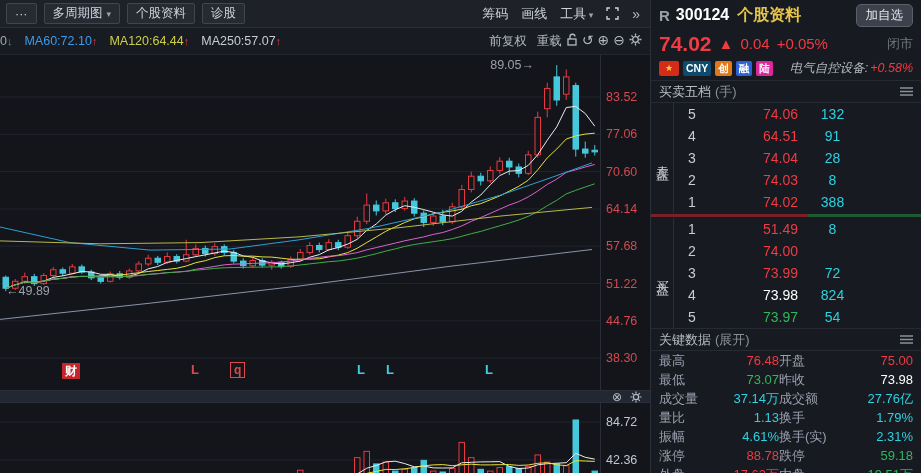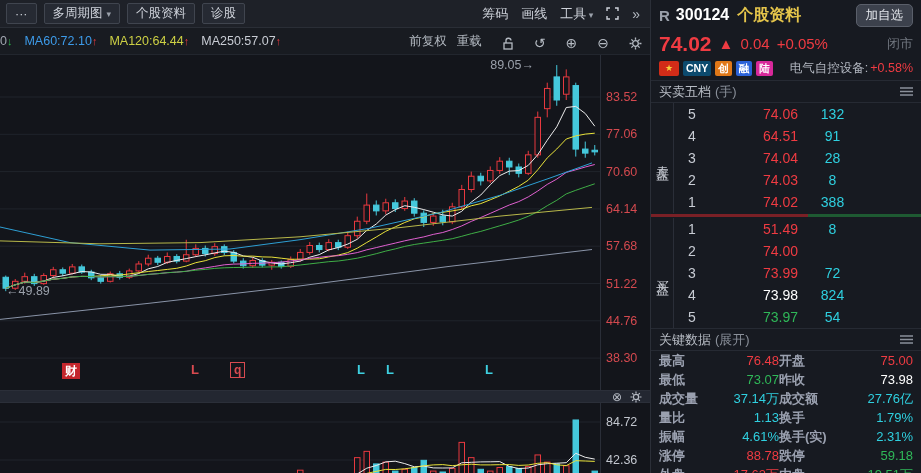--- a/index.html
+++ b/index.html
@@ -12,21 +12,21 @@
   .tb-btn{height:19px;display:flex;align-items:center;gap:4px;border:1px solid #40454f;
           background:#262a33;color:#ced2da;font-size:12.5px;padding:0 8px;border-radius:2px;cursor:default;}
   .tb-caret{font-size:9px;color:#9aa0aa;}
   .tb-tools{margin-left:auto;display:flex;gap:13px;align-items:center;color:#ced2da;
             font-size:13px;padding-right:10px;}
   .topbar2{position:absolute;left:0;top:28px;width:650px;height:27px;background:#181b21;
            border-bottom:1px solid #22262e;display:flex;align-items:center;
            box-sizing:border-box;font-size:12.5px;}
   #ma-labels{display:flex;gap:12px;align-items:center;white-space:nowrap;}
   .ma-up{color:#e8393f;font-size:11px;} .ma-dn{color:#2ab44a;font-size:11px;}
-  .tb2-right{margin-left:auto;display:flex;gap:20px;align-items:flex-end;color:#b4bac2;
+  .tb2-right{margin-left:auto;display:flex;gap:4px;align-items:flex-start;color:#b4bac2;
              font-size:12.5px;padding-right:8px;}
   .ico-txt{font-size:14px;color:#b4bac2;line-height:1;}
   
   #main-chart{position:absolute;left:0;top:55px;}
   #vol-chart{position:absolute;left:0;top:403px;}
   .divider-band{position:absolute;left:0;top:390px;width:650px;height:13px;background:#232731;
                 border-top:1px solid #2b2f39;border-bottom:1px solid #2b2f39;box-sizing:border-box;
                 display:flex;align-items:center;justify-content:flex-end;gap:8px;padding-right:8px;}
   .marker{position:absolute;font-size:13px;font-weight:bold;line-height:15px;}
   .mk-red{color:#d84a50;} .mk-cyan{color:#3ed0e0;}
@@ -43,40 +43,40 @@
             font-size:12.5px;padding:2px 9px;border-radius:5px;cursor:default;}
   .p-price{height:27px;display:flex;align-items:center;padding:0 8px;gap:7px;}
   .p-last{color:#ef3b42;font-weight:bold;font-size:21px;}
   .p-arrow{color:#ef3b42;font-size:15px;}
   .p-chg,.p-pct{color:#ef3b42;font-size:15px;}
   .p-status{margin-left:auto;color:#70767f;font-size:13px;}
   .p-badges{height:23px;display:flex;align-items:center;padding:0 8px;gap:4px;}
   .badge{height:15px;line-height:15px;padding:0 3px;border-radius:2px;font-size:10.5px;
          font-weight:bold;color:#fff;}
   .badge-flag{background:#d22c18;color:#f5d03c;font-size:9px;width:14px;text-align:center;}
-  .p-industry{margin-left:auto;font-size:12.5px;color:#b2b7c0;}
+  .p-industry{margin-left:auto;font-size:12.5px;color:#b2b7c0;font-style:italic;}
   .p-industry b{color:#ef3b42;font-weight:normal;margin-left:2px;}
   .sec-title{height:21px;display:flex;align-items:center;padding:0 8px;color:#b8bdc5;
              font-size:13px;border-top:1px solid #262a33;border-bottom:1px solid #262a33;}
   .sec-sub{color:#8a909a;margin-left:4px;}
   .ham{margin-left:auto;}
   .ob-wrap{display:flex;}
   .ob-side{width:22px;display:flex;align-items:center;justify-content:center;
            border-right:1px solid #2a2e38;writing-mode:vertical-rl;letter-spacing:3px;
            color:#c0c4cc;font-size:13px;}
   .ob-rows{flex:1;}
   .ob-row{display:flex;height:22px;align-items:center;padding-left:14px;font-size:14px;}
   .ob-n{width:30px;color:#c8ccd4;}
   .ob-p{width:80px;text-align:right;}
   .ob-v{flex:1;text-align:center;padding-right:54px;color:#2fd0e0;}
   .ob-divider{height:3px;margin:1px 0;display:flex;}
   .ob-divider .r{width:58%;background:#7a2026;} .ob-divider .g{width:42%;background:#1e5a32;}
   .kd-row{display:grid;grid-template-columns:54px 1fr 68px 1fr;align-items:center;
           height:19px;padding:0 8px;font-size:13px;}
-  .kd-l{color:#9aa0af;font-weight:bold;}
+  .kd-l{color:#9aa0af;}
   .kd-v{text-align:right;}
   .c-red{color:#ef3b42;} .c-green{color:#2fb858;} .c-white{color:#fff;} .c-cyan{color:#2fd0e0;}
   svg text{font-family:"Liberation Sans","DejaVu Sans",sans-serif;}
 </style>
 </head>
 <body>
 
 <div id="app">
 
   <div class="topbar">

